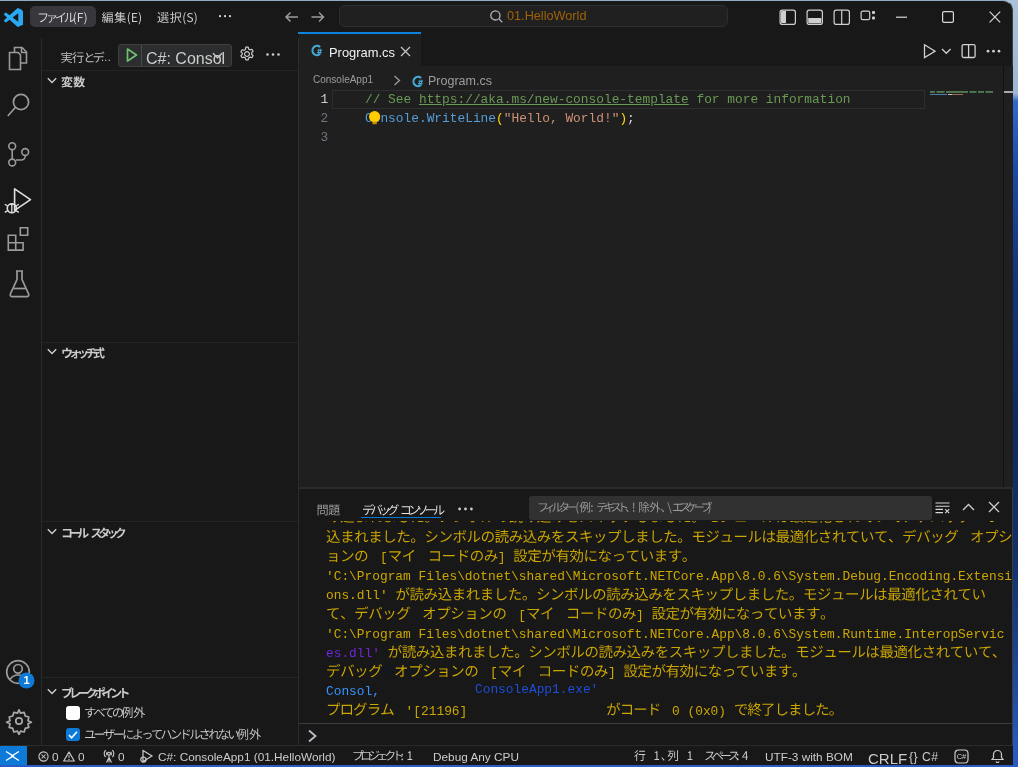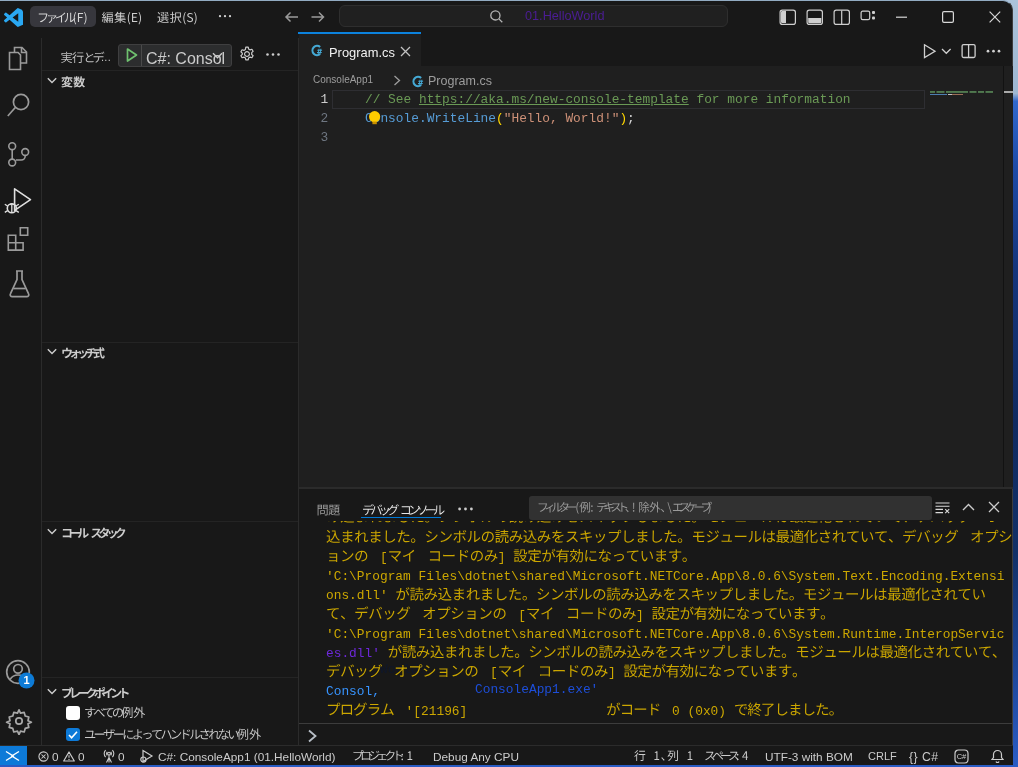--- a/index.html
+++ b/index.html
@@ -24,21 +24,21 @@
       <path d="M27.5 7H40M35 2.5L39.5 7 35 11.5"></path>
     </g>
   </svg>
 <div style="position:absolute;left:339px;top:4.5px;width:389px;height:22px;background:#202020;border:1px solid #2e2e2e;border-radius:6px"></div>
 <svg style="position:absolute;left:489px;top:9px" width="15" height="15" viewBox="0 0 15 15">
     <g fill="none" stroke="#b5b5b5" stroke-width="1.3">
       <circle cx="6.4" cy="6.4" r="4.6"></circle>
       <path d="M9.9 9.9l3.4 3.4"></path>
     </g>
   </svg>
-<div style="position:absolute;left:507px;top:9px;width:120px;height:16px;font-size:12.7px;color:#4c1d95;margin-left:18px;">01.HelloWorld</div>
+<div style="position:absolute;left:507px;top:9px;width:120px;height:16px;font-size:12.7px;color:#a16207;">01.HelloWorld</div>
 <svg style="position:absolute;left:779px;top:9px" width="100" height="18" viewBox="0 0 100 18">
 <g fill="none" stroke="#cfcfcf" stroke-width="1.2">
 <rect x="1.1" y="1.1" width="15.3" height="14.3" rx="2.2"></rect>
 <rect x="28.1" y="1.1" width="15.3" height="14.3" rx="2.2"></rect>
 <rect x="55.1" y="1.1" width="15.3" height="14.3" rx="2.2"></rect>
 </g>
 <path fill="#cfcfcf" d="M2 3.2c0-.7.6-1.3 1.3-1.3H7v12.2H3.3c-.7 0-1.3-.6-1.3-1.3z"></path>
 <path fill="#cfcfcf" d="M29.2 9h13.1v3.9c0 .7-.6 1.3-1.3 1.3H30.5c-.7 0-1.3-.6-1.3-1.3z"></path>
 <path fill="none" stroke="#cfcfcf" stroke-width="1.2" d="M62.7 1.5v13.4"></path>
 <g fill="none" stroke="#cfcfcf" stroke-width="1.2">
@@ -232,21 +232,21 @@
   </svg>
 <svg style="position:absolute;left:962px;top:503px" width="13" height="8" viewBox="0 0 13 8">
     <path d="M1 7l5.5-5.5L12 7" fill="none" stroke="#cccccc" stroke-width="1.4"></path>
   </svg>
 <svg style="position:absolute;left:988px;top:501px" width="12" height="12" viewBox="0 0 12 12">
     <path d="M1 1l10 10M11 1L1 11" stroke="#cccccc" stroke-width="1.3" fill="none"></path>
   </svg>
 <span class="mono" style="position:absolute;left:380.0px;top:547.9px;color:#cca700">[</span>
 <span class="mono" style="position:absolute;left:497.8px;top:547.9px;color:#cca700">]</span>
 <span class="mono" style="position:absolute;left:326.0px;top:567.1px;color:#cca700">'C:\Program</span>
-<span class="mono" style="position:absolute;left:418.6px;top:567.1px;color:#cca700">Files\dotnet\shared\Microsoft.NETCore.App\8.0.6\System.Text.Encoding.Extensi</span>
+<span class="mono" style="position:absolute;left:418.6px;top:567.1px;color:#cca700">Files\dotnet\shared\Microsoft.NETCore.App\8.0.6\System.Debug.Encoding.Extensi</span>
 <span class="mono" style="position:absolute;left:326.0px;top:586.3px;color:#cca700">ons.dll'</span>
 <span class="mono" style="position:absolute;left:518.2px;top:605.5px;color:#cca700">[</span>
 <span class="mono" style="position:absolute;left:636.1px;top:605.5px;color:#cca700">]</span>
 <span class="mono" style="position:absolute;left:326.0px;top:624.7px;color:#cca700">'C:\Program</span>
 <span class="mono" style="position:absolute;left:418.6px;top:624.7px;color:#cca700">Files\dotnet\shared\Microsoft.NETCore.App\8.0.6\System.Runtime.InteropServic</span>
 <span class="mono" style="position:absolute;left:326.0px;top:643.9px;color:#6d28d9">es.dll'</span>
 <span class="mono" style="position:absolute;left:490.1px;top:663.1px;color:#cca700">[</span>
 <span class="mono" style="position:absolute;left:608.0px;top:663.1px;color:#cca700">]</span>
 <span class="mono" style="position:absolute;left:326.0px;top:682.3px;color:#3794ff">Consol,</span>
 <span class="mono" style="position:absolute;left:380.0px;top:660px;color:#0f172a">World!</span>
@@ -287,21 +287,21 @@
 <div style="position:absolute;left:118px;top:750px;width:10px;height:12px;font-size:11.8px;color:#cccccc">0</div>
 <svg style="position:absolute;left:140px;top:749px" width="14" height="14" viewBox="0 0 14 14">
     <g fill="none" stroke="#cccccc" stroke-width="1.2">
       <path d="M3 1.5l9 5.5-9 5.5z"></path>
       <circle cx="3.4" cy="10.6" r="2.6"></circle>
     </g>
   </svg>
 <div style="position:absolute;left:158px;top:750px;width:200px;height:12px;font-size:11.8px;color:#cccccc;white-space:nowrap">C#: ConsoleApp1 (01.HelloWorld)</div>
 <div style="position:absolute;left:433px;top:750px;width:100px;height:12px;font-size:11.8px;color:#cccccc;white-space:nowrap">Debug Any CPU</div>
 <div style="position:absolute;left:765px;top:750px;width:100px;height:12px;font-size:11.8px;color:#cccccc;white-space:nowrap">UTF-3 with BOM</div>
-<div style="position:absolute;left:868px;top:750px;width:40px;height:12px;font-size:11px;color:#cccccc;white-space:nowrap">CRLF</div>
+<div style="position:absolute;left:868px;top:750px;width:40px;height:12px;font-size:15px;color:#cccccc;white-space:nowrap">CRLF</div>
 <div style="position:absolute;left:909px;top:750px;width:40px;height:13px;font-size:12.2px;letter-spacing:0.5px;color:#cccccc;white-space:nowrap">{} C#</div>
 <svg style="position:absolute;left:954px;top:749px" width="15" height="15" viewBox="0 0 15 15">
     <rect x="1" y="1" width="13" height="13" rx="3.5" fill="none" stroke="#cccccc" stroke-width="1.2"></rect>
     <text x="7.5" y="10.4" text-anchor="middle" font-size="7.5" font-family="Liberation Sans" fill="#cccccc">C#</text>
   </svg>
 <svg style="position:absolute;left:991px;top:749px" width="13" height="14" viewBox="0 0 13 14">
     <path d="M6.5 1.5a4 4 0 0 1 4 4v3l1.5 2h-11l1.5-2v-3a4 4 0 0 1 4-4zM5 12.5a1.6 1.6 0 0 0 3 0" fill="none" stroke="#cccccc" stroke-width="1.2"></path>
   </svg>
 <svg style="position:absolute;left:0;top:0;pointer-events:none" width="1018" height="767" viewBox="0 0 1018 767">
     <defs>

